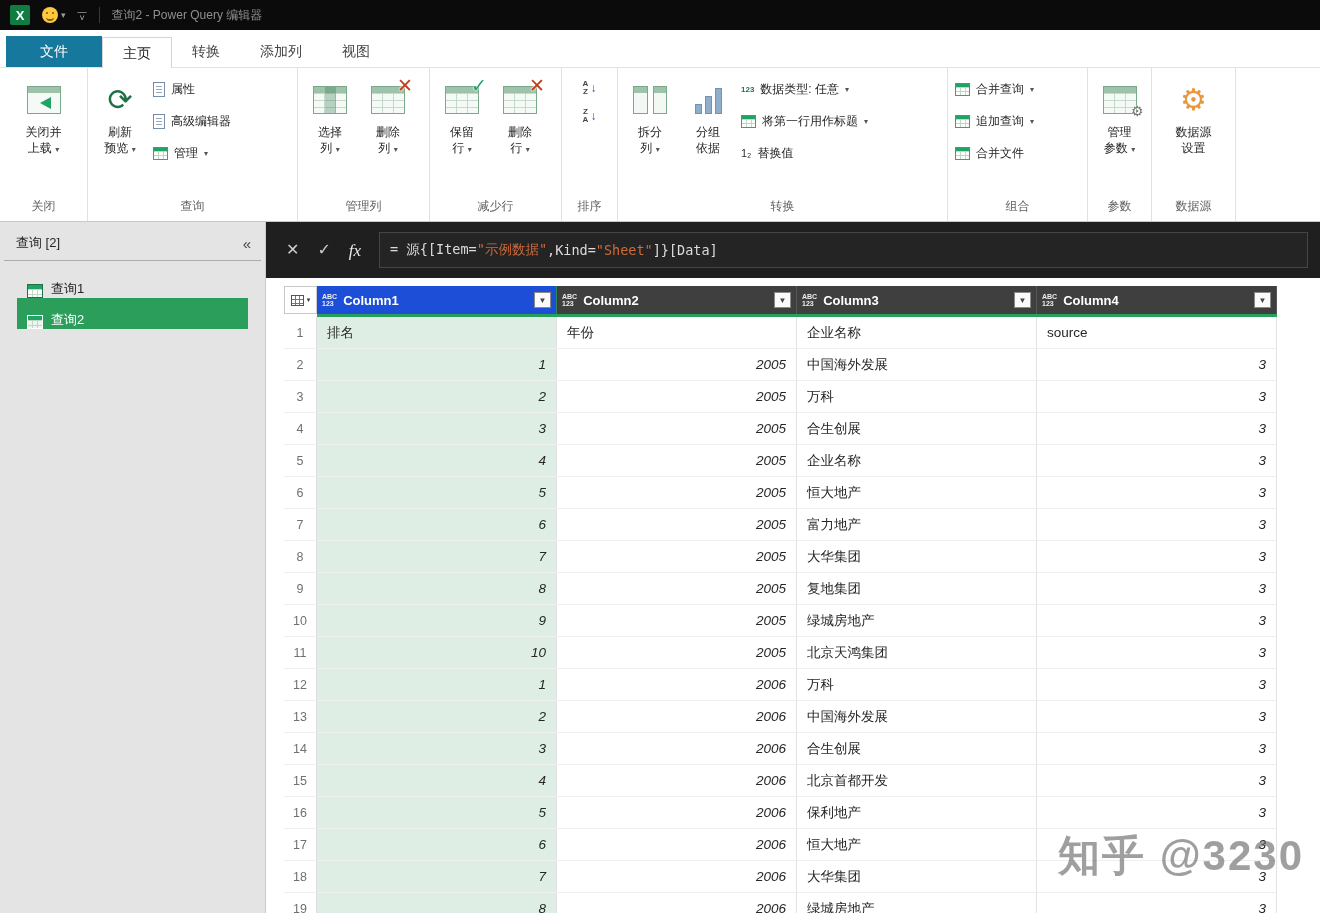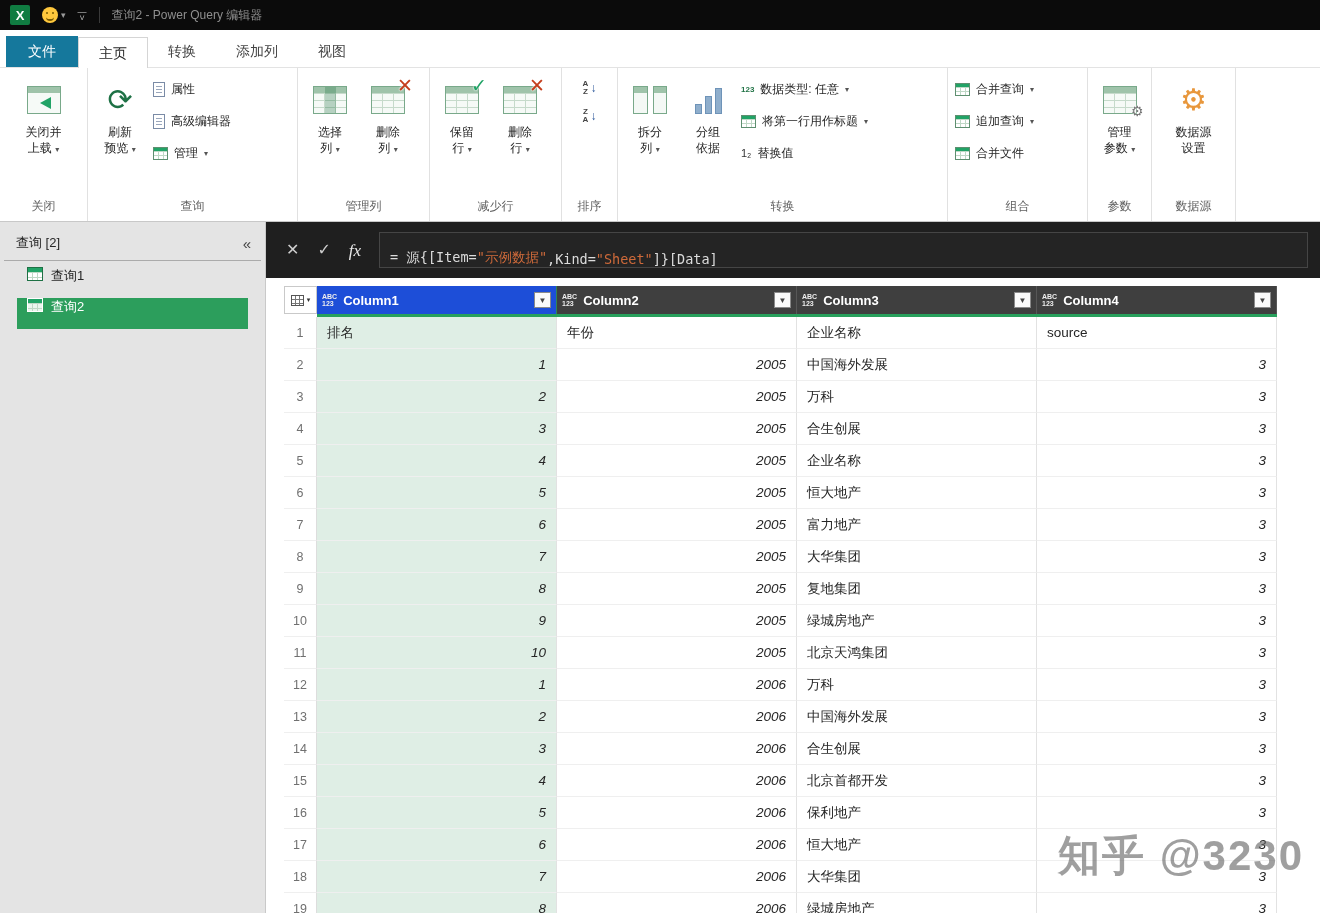--- a/index.html
+++ b/index.html
@@ -14,21 +14,21 @@
   .smiley{width:16px;height:16px;border-radius:50%;background:#FFC83D;position:relative;margin-left:12px}
   .smiley::before{content:"";position:absolute;left:4px;top:5px;width:2px;height:2px;background:#7a5b00;border-radius:50%;box-shadow:6px 0 0 #7a5b00}
   .smiley::after{content:"";position:absolute;left:4px;top:7px;width:8px;height:5px;border-bottom:2px solid #7a5b00;border-radius:0 0 8px 8px}
   .tb-caret{color:#9a9a9a;font-size:9px;margin-left:3px}
   .qat{display:flex;flex-direction:column;align-items:center;color:#b5b5b5;font-size:9px;line-height:6px;margin-left:12px}
   .tb-sep{width:1px;height:16px;background:#3a3a3a;margin:0 12px}
   .tb-title{color:#8f8f8f;font-size:12px}
 
   
   .tabrow{height:38px;background:#fff;display:flex;align-items:flex-end;padding-left:6px;border-bottom:1px solid #E3E3E3}
-  .file-tab{background:#15789C;color:#fff;font-size:14px;height:31px;line-height:31px;padding:0 22px;margin-bottom:0}
+  .file-tab{background:#15789C;color:#fff;font-size:14px;height:31px;line-height:31px;padding:0 34px;margin-bottom:0}
   .rtab{height:31px;line-height:31px;padding:0 20px;font-size:14px;color:#444}
   .rtab.active{background:#fff;border:1px solid #D5D5D5;border-bottom:none;margin-bottom:-1px;color:#262626}
 
   
   .ribbon{height:154px;background:#fff;border-bottom:1px solid #C8C8C8;display:flex;overflow:hidden}
   .rgroup{display:flex;flex-direction:column;border-right:1px solid #E1E1E1;flex:none}
   .rgroup-body{flex:1;display:flex;align-items:flex-start;padding:2px 3px 0}
   .rgroup-body.center{justify-content:center}
   .rgroup-label{height:26px;font-size:12px;color:#5f5f5f;text-align:center;line-height:22px;white-space:nowrap;overflow:hidden}
   .bigbtn{width:58px;display:flex;flex-direction:column;align-items:center;padding-top:10px;font-size:12px;line-height:16px;text-align:center;cursor:default}
@@ -71,36 +71,36 @@
   .param-ic{position:relative}
   .param-ic .pov{position:absolute;right:-8px;bottom:-6px;font-size:14px;color:#767676;text-shadow:0 0 2px #fff}
 
   
   .main{display:flex;height:704px}
   .sidebar{width:266px;background:#E4E4E4;border-right:1px solid #C9C9C9;flex:none}
   .sb-head{display:flex;align-items:center;justify-content:space-between;padding:12px 10px 8px 12px;
     border-bottom:1px solid #ABABAB;margin:0 4px;font-size:13px;color:#262626}
   .sb-collapse{font-size:15px;color:#444;line-height:1;cursor:default}
   .qlist{padding-top:6px}
-  .qitem{display:flex;align-items:flex-start;gap:8px;height:31px;margin:0 17px;padding-left:10px;font-size:13px;color:#262626}
+  .qitem{display:flex;align-items:flex-end;gap:8px;height:31px;margin:0 17px;padding-left:10px;font-size:13px;color:#262626}
   .qitem.selected{background:#2C9E5C;color:#fff}
   .qicon{width:16px;height:14px;border:1px solid #1E7145;flex:none;background:
     linear-gradient(#21A366 0 4px, rgba(0,0,0,0) 4px),
     repeating-linear-gradient(to right, rgba(0,0,0,0) 0 4px, #BFD8C6 4px 5px),
     repeating-linear-gradient(to bottom, rgba(0,0,0,0) 0 4px, #BFD8C6 4px 5px);
     background-color:#fff}
   .qitem.selected .qicon{border-color:#fff;background-color:#EAF6EE}
 
   .content{flex:1;display:flex;flex-direction:column;position:relative;overflow:hidden}
 
   
   .fbar{height:56px;background:#1F1F1F;display:flex;align-items:center;padding:0 12px 0 20px;gap:18px;flex:none}
   .fbtn{color:#CFCFCF;font-size:16px;line-height:1;cursor:default}
   .fbtn.fx{font-family:"Liberation Serif","DejaVu Serif",serif;font-style:italic;font-size:17px;color:#E8E8E8}
-  .fbox{flex:1;height:36px;border:1px solid #454545;background:#242424;display:flex;align-items:flex-end;
+  .fbox{flex:1;height:36px;border:1px solid #454545;background:#242424;display:flex;align-items:center;
     padding:0 10px;font-family:"DejaVu Sans Mono","Liberation Mono",monospace;font-size:13.5px;color:#DCDCDC;white-space:pre;overflow:hidden}
   .fpart.str{color:#CF6A3A}
 
   
   .gridarea{flex:1;background:#fff;padding:8px 0 0 18px;position:relative;overflow:hidden}
   .ghead{display:flex;height:28px}
   .corner{width:33px;border:1px solid #C9C9C9;background:#fff;display:flex;align-items:center;justify-content:center;gap:3px;flex:none;cursor:default}
   .corner-grid{width:13px;height:11px;border:1px solid #555;background:
     repeating-linear-gradient(to right, rgba(0,0,0,0) 0 3px, #777 3px 4px),
     repeating-linear-gradient(to bottom, rgba(0,0,0,0) 0 3px, #777 3px 4px);background-color:#fff}

